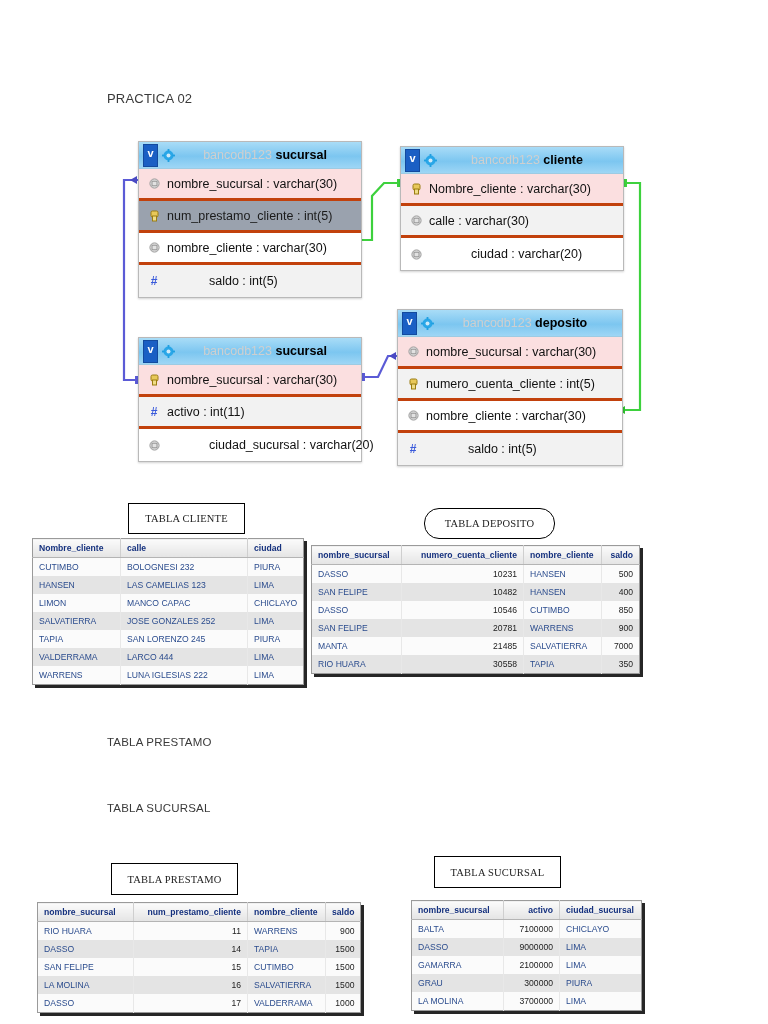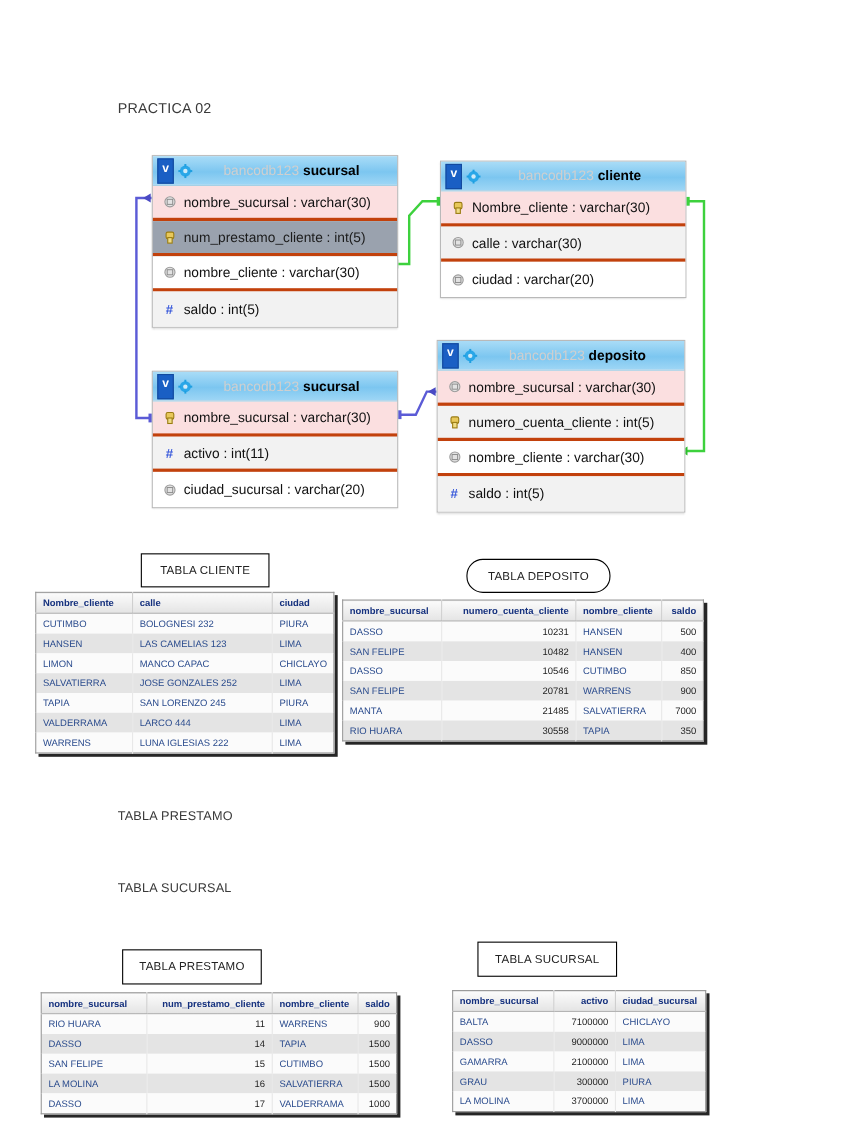--- a/index.html
+++ b/index.html
@@ -62,21 +62,21 @@
   .ent-title .db { color: #cfcfcf; }
   .ent-title .tb { color: #000; font-weight: bold; }
 
   .fld {
     display: flex; align-items: center;
     height: 32px; padding-left: 8px;
     border-bottom: 3px solid #c2410c;
     white-space: nowrap;
     font-size: 12.5px;
   }
-  .fld:last-child { border-bottom: none; }
+  .fld:last-child { border-bottom: none; gap: 42px; }
   .fld.pink   { background: #fbdfe0; }
   .fld.sel    { background: #9aa2ae; }
   .fld.white  { background: #ffffff; }
   .fld.grey   { background: #f2f2f2; }
   .ico { width: 14px; margin-right: 6px; flex: 0 0 auto; display:flex; align-items:center; justify-content:center;}
   .ico svg { display:block; }
   .fld .txt { color: #111; }
   .fld.sel .txt { color: #1b1b1b; }
   .hashico { color: #3b5bdb; font-weight: bold; font-size: 12px; }
 
@@ -114,20 +114,21 @@
   
   .callout {
     position: absolute;
     border: 1px solid #000;
     background: #fff;
     font-size: 10.5px;
     color: #222;
     display: flex; align-items: center; justify-content: center;
     letter-spacing: .2px;
     z-index: 5;
+    font-family: Liberation Serif, serif;
   }
 </style>
 </head>
 <body>
 
 <div id="page">
 
   <div class="doc-title">PRACTICA 02</div>
 
   <div id="loose-labels">

